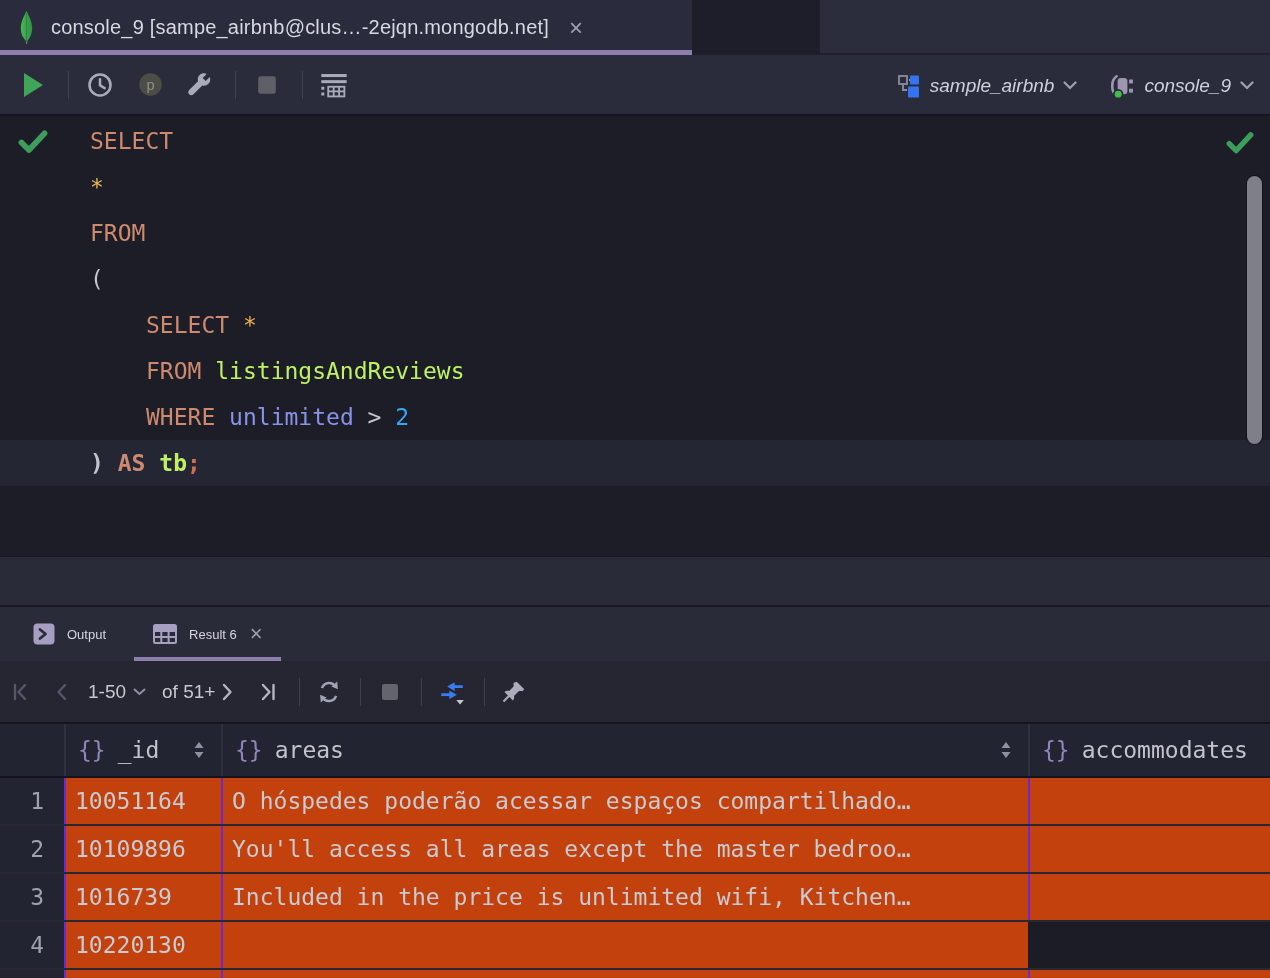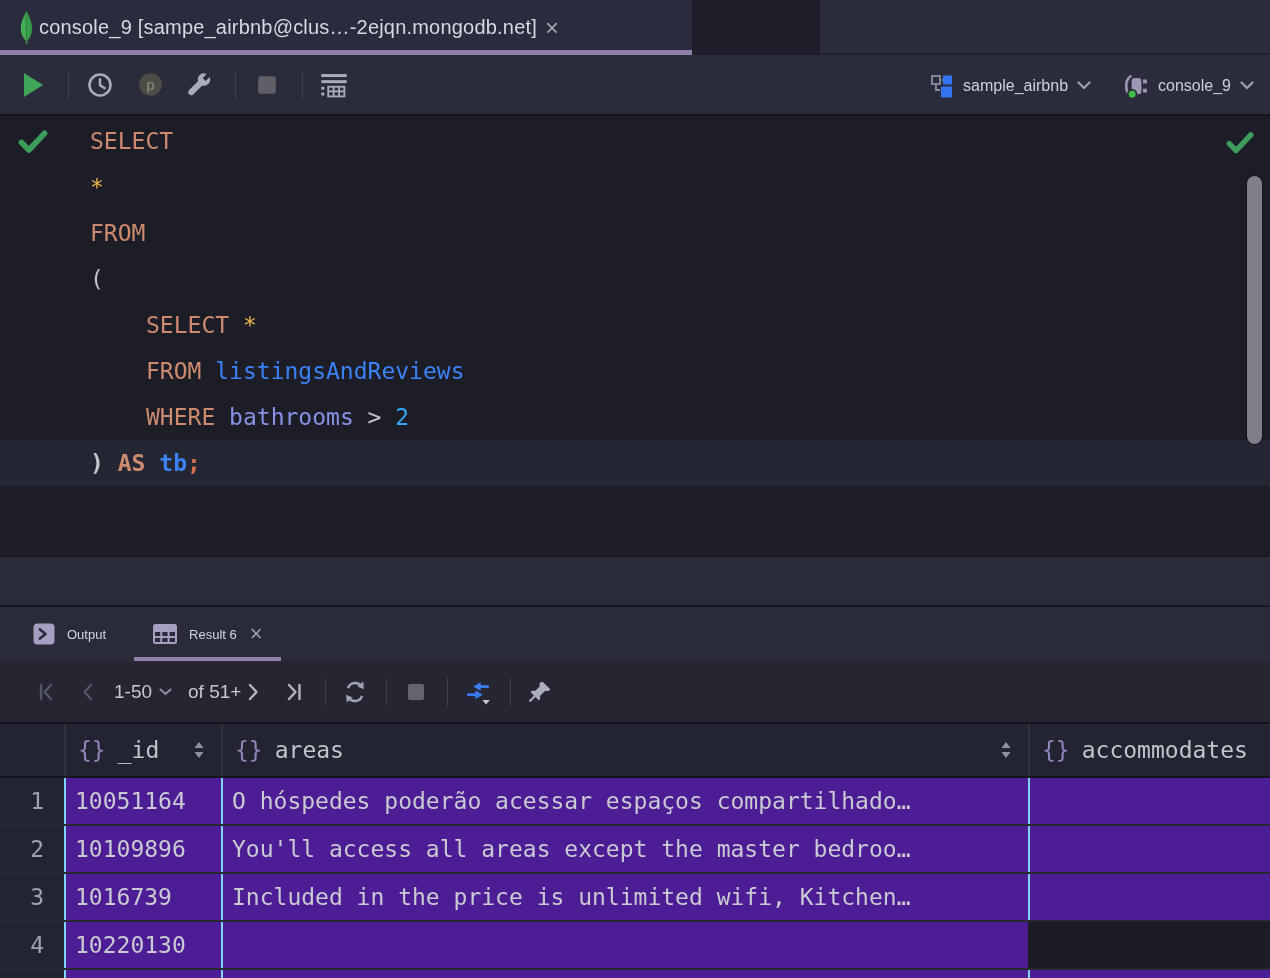--- a/index.html
+++ b/index.html
@@ -3,74 +3,74 @@
 <meta charset="utf-8">
 <style>
   html,body{margin:0;padding:0;background:#14151e;}
   #app{position:relative;width:1270px;height:978px;overflow:hidden;
        font-family:"Liberation Sans",sans-serif;background:#1c1d27;}
   svg{display:block;}
 
   
   #tabbar{position:absolute;left:0;top:0;width:1270px;height:55px;background:#1d1e2a;}
   #tabbar-right{position:absolute;left:820px;top:0;width:450px;height:53px;background:#2b2c3c;border-bottom:2px solid #20212d;}
-  .etab{position:absolute;left:0;top:0;width:692px;height:55px;background:#2a2b3c;display:flex;align-items:center;gap:4px;padding:0 0 0 18px;box-sizing:border-box;}
+  .etab{position:absolute;left:0;top:0;width:692px;height:55px;background:#2a2b3c;display:flex;align-items:center;gap:16px;padding:0 0 0 18px;box-sizing:border-box;}
   .etab-title{color:#d6d8e2;font-size:20px;white-space:nowrap;letter-spacing:.2px;}
   .etab-close{color:#9ea0ad;font-size:24px;line-height:24px;margin-left:4px;cursor:pointer;}
   .etab-underline{position:absolute;left:0;bottom:0;width:100%;height:5px;background:#8f7fad;}
 
   
   #toolbar{position:absolute;left:0;top:55px;width:1270px;height:61px;background:#2b2c3b;border-bottom:2px solid #15161f;box-sizing:border-box;display:flex;align-items:center;padding-left:18px;}
   .tb-btn{width:30px;height:30px;display:flex;align-items:center;justify-content:center;margin-right:20px;}
   .tb-sep{width:1px;height:28px;background:#44455420;background:#404150;margin:0 16px 0 0;}
   #toolbar-right{position:absolute;right:16px;top:0;height:61px;display:flex;align-items:center;gap:32px;}
   .selector{display:flex;align-items:center;gap:9px;cursor:pointer;}
-  .selector-label{color:#ced0da;font-size:16px;white-space:nowrap;}
+  .selector-label{color:#ced0da;font-size:19px;white-space:nowrap;font-style:italic;}
 
   
   #editor{position:absolute;left:0;top:116px;width:1270px;height:440px;background:#1c1d27;}
   #code{position:absolute;left:0;top:2px;width:100%;font-family:"DejaVu Sans Mono",monospace;font-size:23px;}
   .code-line{height:46px;line-height:46px;white-space:pre;padding-left:90px;}
   .code-line.ind1{padding-left:146px;}
   .code-line.current{background:#252634;font-weight:bold;}
-  .tok-kw{color:#cd8a6e;} .tok-star{color:#edb54a;} .tok-id{color:#3b82f6;}
+  .tok-kw{color:#cd8a6e;} .tok-star{color:#edb54a;} .tok-id{color:#bef264;}
   .tok-field{color:#8893e8;} .tok-num{color:#31a8f8;} .tok-punct{color:#c3c5cd;}
   .tok-semi{color:#d0704d;} .tok-plain{color:#bfc1c9;}
   #gutter-check{position:absolute;left:18px;top:12px;}
   #inspection-check{position:absolute;left:1226px;top:14px;}
   #scroll-thumb{position:absolute;left:1247px;top:60px;width:15px;height:268px;border-radius:8px;background:#7e7f88;box-shadow:0 0 0 1px rgba(0,0,0,.35);}
 
   
   #gapband{position:absolute;left:0;top:556px;width:1270px;height:51px;background:#2a2b39;border-top:1px solid #171823;border-bottom:2px solid #181924;box-sizing:border-box;}
 
   
   #resulttabs{position:absolute;left:0;top:607px;width:1270px;height:54px;background:#2a2b39;display:flex;align-items:stretch;padding-left:14px;box-sizing:border-box;}
   .tw-tab{position:relative;display:flex;align-items:center;gap:11px;padding:0 18px;cursor:pointer;}
   .tw-label{color:#d3d5df;font-size:13px;white-space:nowrap;}
   .tw-close{color:#9ea0ad;font-size:22px;margin-left:2px;}
   .tw-underline{position:absolute;left:0;bottom:0;width:100%;height:4px;background:#8f7fad;}
 
   
-  #pagbar{position:absolute;left:0;top:661px;width:1270px;height:61px;background:#252632;display:flex;align-items:center;padding-left:34px;box-sizing:border-box;}
+  #pagbar{position:absolute;left:0;top:661px;width:1270px;height:61px;background:#252632;display:flex;align-items:center;padding-left:8px;box-sizing:border-box;}
   .pg-btn{display:flex;align-items:center;justify-content:center;min-width:26px;height:30px;margin-right:14px;}
   .pg-text{color:#c6c8d0;font-size:19px;white-space:nowrap;}
   .pg-range{display:flex;align-items:center;gap:7px;margin-right:16px;cursor:pointer;}
   .pg-sep{width:1px;height:28px;background:#3f404e;margin:0 16px 0 4px;}
 
   
   #grid{position:absolute;left:0;top:722px;width:1270px;height:256px;background:#1b1c26;font-family:"DejaVu Sans Mono",monospace;border-top:2px solid #14151f;box-sizing:border-box;}
   .grow{display:grid;grid-template-columns:64px 157px 807px 1fr;}
   .ghead{height:54px;background:#232431;border-bottom:2px solid #14151f;box-sizing:border-box;}
   .hcell{display:flex;align-items:center;color:#c2c4cc;font-size:23px;white-space:pre;overflow:hidden;padding:0 0 0 12px;border-left:2px solid #30313d;box-sizing:border-box;}
   .hcell:first-child{border-left:none;background:#232431;}
   .brace{color:#9184bb;margin-right:12px;}
   .sort{margin-left:auto;margin-right:16px;flex:none;}
   .trow{height:48px;border-bottom:2px solid #272832;box-sizing:border-box;}
   .trow.partial{height:8px;border-bottom:none;}
-  .cell{display:flex;align-items:center;font-size:23px;color:#c9cbd3;white-space:pre;overflow:hidden;padding-left:9px;border-left:2px solid #7dd3fc;box-sizing:border-box;background:#4c1d95;}
+  .cell{display:flex;align-items:center;font-size:23px;color:#c9cbd3;white-space:pre;overflow:hidden;padding-left:9px;border-left:2px solid #6d28d9;box-sizing:border-box;background:#c2410c;}
   .cell.gut{justify-content:flex-end;padding:0 20px 0 0;color:#9fa1ac;border-left:none;background:#232431;}
 </style>
 </head>
 <body>
 
 <div id="app">
 
   <header id="tabbar">
     <div id="tabbar-right"></div>
     <div class="etab">
@@ -167,21 +167,21 @@
     <svg id="gutter-check" width="30" height="28" viewBox="0 0 26 24">
       <path d="M3 12.5 L9.5 19 L23 4.5" fill="none" stroke="#3d9e5c" stroke-width="5" stroke-linecap="round" stroke-linejoin="round"></path>
     </svg>
     <div id="code">
         <div class="code-line"><span class="tok-kw">SELECT</span></div>
         <div class="code-line"><span class="tok-star">*</span></div>
         <div class="code-line"><span class="tok-kw">FROM</span></div>
         <div class="code-line"><span class="tok-punct">(</span></div>
         <div class="code-line ind1"><span class="tok-kw">SELECT</span><span class="tok-plain"> </span><span class="tok-star">*</span></div>
         <div class="code-line ind1"><span class="tok-kw">FROM</span><span class="tok-plain"> </span><span class="tok-id">listingsAndReviews</span></div>
-        <div class="code-line ind1"><span class="tok-kw">WHERE</span><span class="tok-plain"> </span><span class="tok-field">bathrooms</span><span class="tok-plain"> </span><span class="tok-punct">&gt;</span><span class="tok-plain"> </span><span class="tok-num">2</span></div>
+        <div class="code-line ind1"><span class="tok-kw">WHERE</span><span class="tok-plain"> </span><span class="tok-field">unlimited</span><span class="tok-plain"> </span><span class="tok-punct">&gt;</span><span class="tok-plain"> </span><span class="tok-num">2</span></div>
         <div class="code-line current"><span class="tok-punct">)</span><span class="tok-plain"> </span><span class="tok-kw">AS</span><span class="tok-plain"> </span><span class="tok-id">tb</span><span class="tok-semi">;</span></div>
       </div>
     <svg id="inspection-check" width="28" height="26" viewBox="0 0 26 24">
       <path d="M3 12.5 L9.5 19 L23 4.5" fill="none" stroke="#3d9e5c" stroke-width="5" stroke-linecap="round" stroke-linejoin="round"></path>
     </svg>
     <div id="scroll-thumb"></div>
   </div>
 
   <div id="gapband"></div>
 

